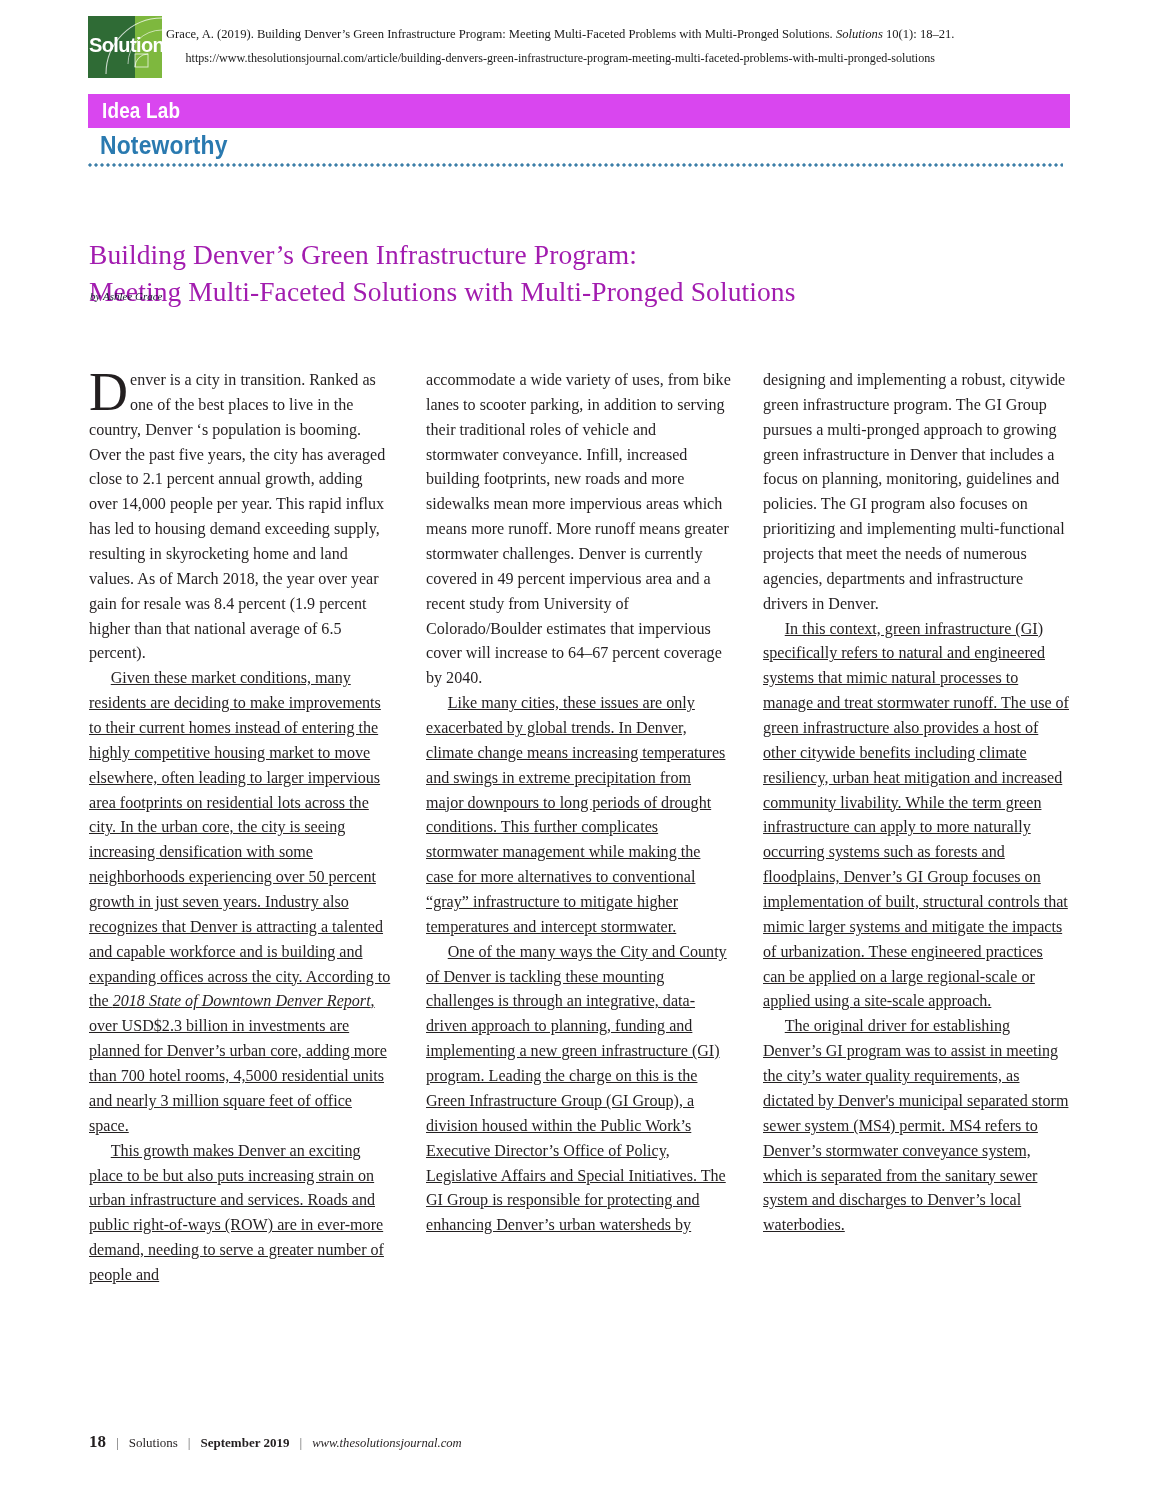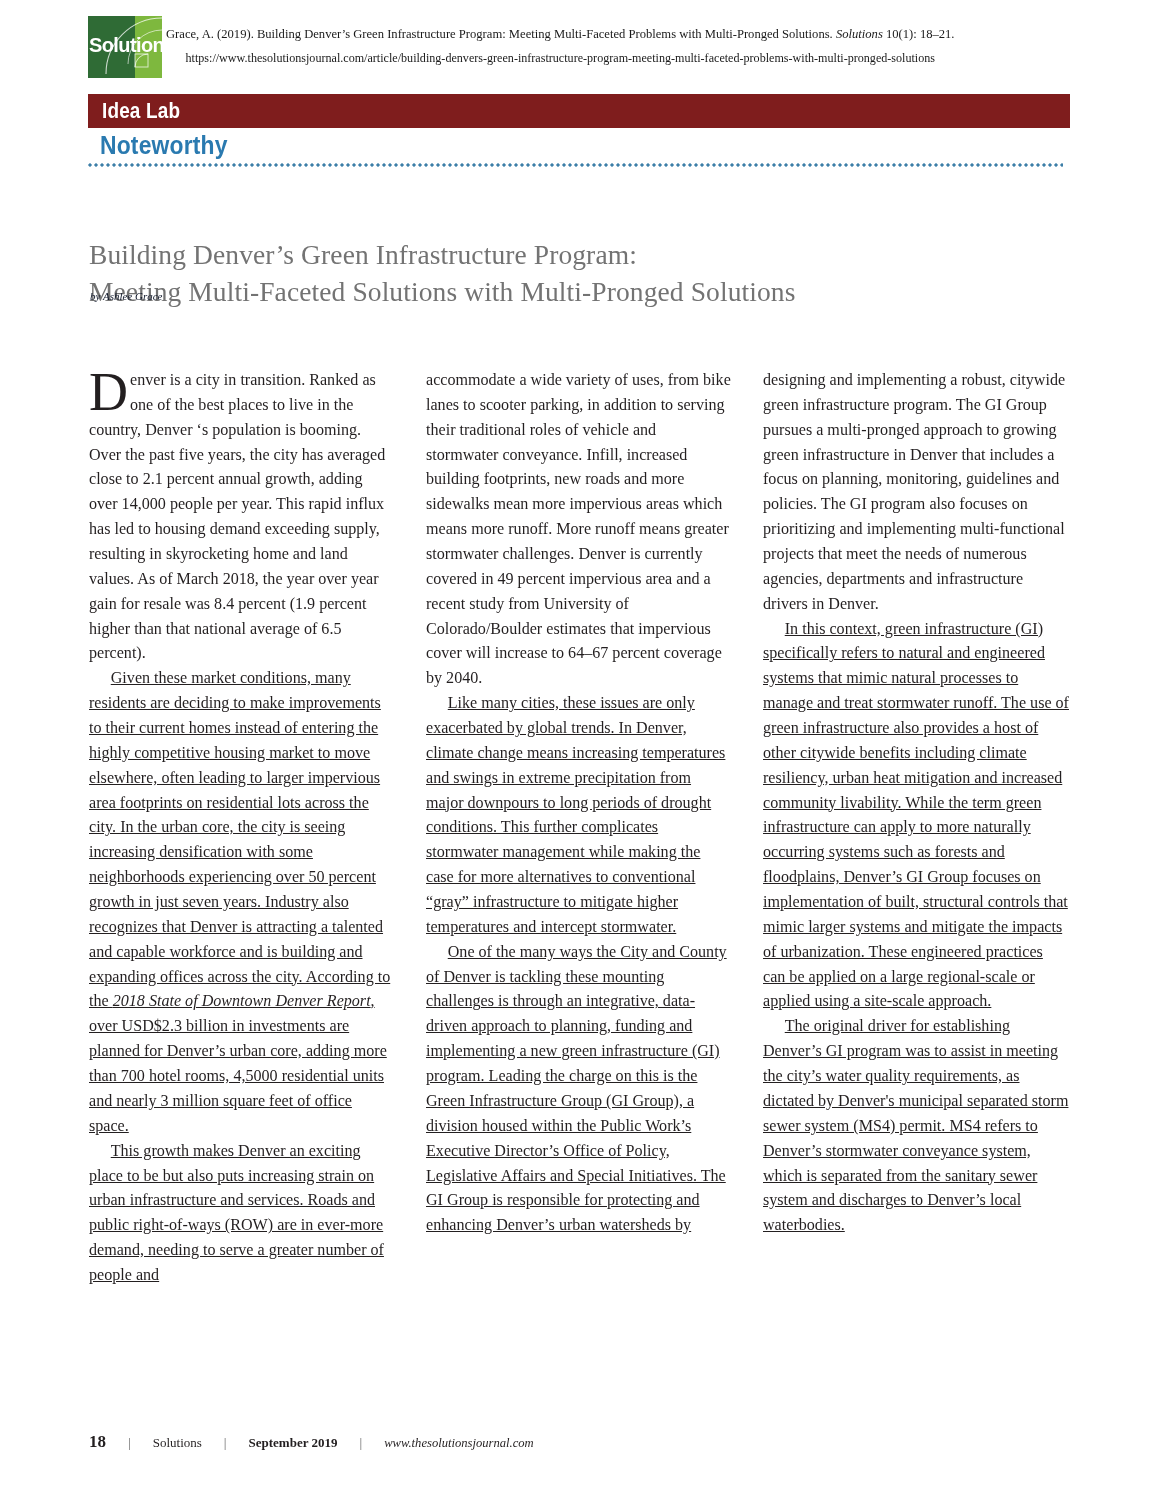--- a/index.html
+++ b/index.html
@@ -71,21 +71,21 @@
   .citation .it { font-style: italic; }
   .citation .url { display: block; font-size: 12.1px; text-align: center; }
 
   
   .idea-bar {
     position: absolute;
     left: 88px;
     top: 94px;
     width: 982px;
     height: 34px;
-    background: #7f1d1d;
+    background: #d946ef;
   }
   .idea-bar span {
     position: absolute;
     left: 14px;
     top: 4px;
     color: #ffffff;
     font-family: "Liberation Sans", sans-serif;
     font-weight: bold;
     font-size: 22px;
     letter-spacing: .2px;
@@ -115,21 +115,21 @@
     background-size: 6px 4px;
     background-repeat: repeat-x;
   }
 
   
   .article-title {
     position: absolute;
     left: 89px;
     top: 219px;
     width: 800px;
-    color: #737373;
+    color: #a21caf;
     font-size: 27.5px;
     line-height: 1.34;
     font-weight: normal;
     letter-spacing: .1px;
   }
   .article-title .l2 { display: block; }
   .byline {
     position: absolute;
     left: 90px;
     top: 290px;
@@ -174,21 +174,21 @@
 
   
   .footer {
     position: absolute;
     left: 89px;
     top: 1432px;
     font-size: 13.5px;
     color: #231f20;
     display: flex;
     align-items: baseline;
-    gap: 22px;
+    gap: 10px;
   }
   .footer .pg { font-weight: bold; font-size: 17px; }
   .footer .sep { color: #6a6a6a; }
   .footer .mo { font-weight: bold; font-size: 13px; }
   .footer .site { font-style: italic; font-size: 12.6px; }
   .footer .jname { font-size: 13px; }
 </style>
 </head>
 <body>
 

